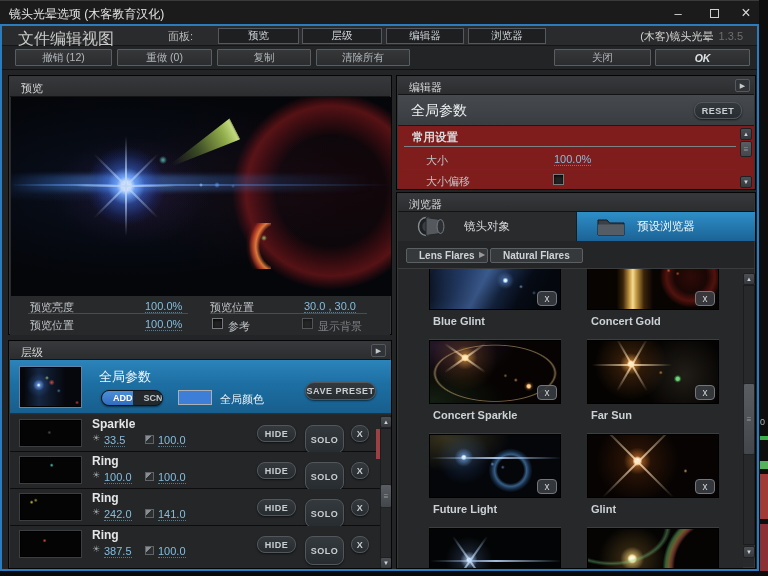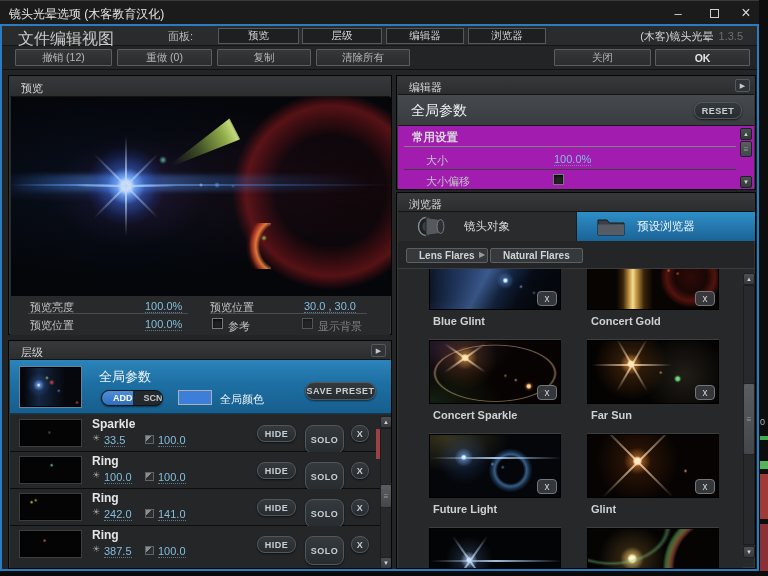--- a/index.html
+++ b/index.html
@@ -23,21 +23,21 @@
   .menu-item { position:absolute; top:3px; font-size:16px; color:#c9c9c9; }
   #panels-label { position:absolute; left:166px; top:3px; font-size:11px; color:#b9b9b9; }
   .panel-btn { position:absolute; top:2px; height:16px; background:#1d1f21; border:1px solid #55595d; color:#cfd3d6; font-size:10.5px; display:flex; align-items:center; justify-content:center; }
   #brand { position:absolute; right:14px; top:3px; font-size:11px; color:#d2d2d2; }
   #brand b { font-weight:normal; color:#d2d2d2; }
   #version { color:#6e6e6e; margin-left:5px; font-size:11px; }
 
   
   #toolbar { position:absolute; left:2px; top:46px; width:755px; height:24px; background:#232425; border-bottom:1px solid #121212; }
   .tbtn { position:absolute; top:3px; height:17px; background:linear-gradient(180deg,#353739,#2a2c2e); border:1px solid #5a5e62; color:#b4b8bb; font-size:10.5px; display:flex; align-items:center; justify-content:center; border-radius:1px; }
-  .tbtn.ok { color:#e0e4e7; font-weight:bold; }
+  .tbtn.ok { color:#e0e4e7; font-weight:bold;font-style:italic; }
 
   
   .panel { position:absolute; background:#28292b; border:1px solid #050505; box-shadow:0 0 0 1px #343638 inset; }
   .phead { position:absolute; left:1px; top:1px; right:1px; height:18px; background:linear-gradient(180deg,#36383b,#2b2d2f); border-bottom:1px solid #141414; }
   .phead .ptitle { position:absolute; left:11px; top:3px; font-size:11px; color:#d6d6d6; }
   .expand-btn { position:absolute; right:4px; top:2px; width:15px; height:13px; background:#303438; border:1px solid #55595d; border-radius:2px; color:#c8c8c8; font-size:7px; display:flex; align-items:center; justify-content:center; }
 
   .lbl { font-size:11px; color:#bfc3c6; position:absolute; }
   .val { font-size:11px; color:#84bedf; position:absolute; border-bottom:1px dotted rgba(132,190,223,.55); line-height:12px; }
   .divline { position:absolute; height:1px; background:#4a4c4e; }
@@ -120,21 +120,21 @@
   .solo-btn { left:295px; top:10px; width:39px; height:29px; }
   .x-btn { left:341px; top:10px; width:18px; height:17px; }
   #stack-red { position:absolute; left:367px; top:88px; width:7px; height:30px; background:#9c4044; }
   #stack-sb-zone { position:absolute; left:374px; top:74px; width:9px; height:155px; background:#232527; }
 
   
   #editor-panel { left:396px; top:75px; width:360px; height:115px; }
   #editor-group { position:absolute; left:1px; top:19px; right:1px; height:31px; background:linear-gradient(180deg,#46494d,#393d41); border-bottom:1px solid #17191b; }
   #editor-group-title { position:absolute; left:13px; top:7px; font-size:14px; color:#eceef0; }
   #reset-btn { right:12px; top:7px; width:48px; height:17px; }
-  #editor-body { position:absolute; left:1px; top:50px; right:1px; height:63px; background:#a21caf; }
+  #editor-body { position:absolute; left:1px; top:50px; right:1px; height:63px; background:#7f1d1d; }
   #editor-section { position:absolute; left:14px; top:4px; font-size:11.5px; font-weight:bold; color:#d8dadc; }
   .ed-underline { position:absolute; left:6px; right:18px; top:20px; height:1px; background:#7e8285; }
   .ed-div { position:absolute; left:6px; right:18px; height:1px; background:#3a3c3e; }
 
   
   #browser-panel { left:396px; top:192px; width:360px; height:377px; overflow:hidden; }
   .tab { position:absolute; top:19px; width:179px; height:29px; display:flex; align-items:center; }
   .tab .tlabel { width:100%; text-align:center; font-size:11.5px; color:#d4d6d8; }
   #tab-objects { left:1px; background:#292b2d; border-right:1px solid #191b1d; }
   #tab-presets { left:180px; width:178px; background:linear-gradient(180deg,#2e8ec7,#1b6396); }

